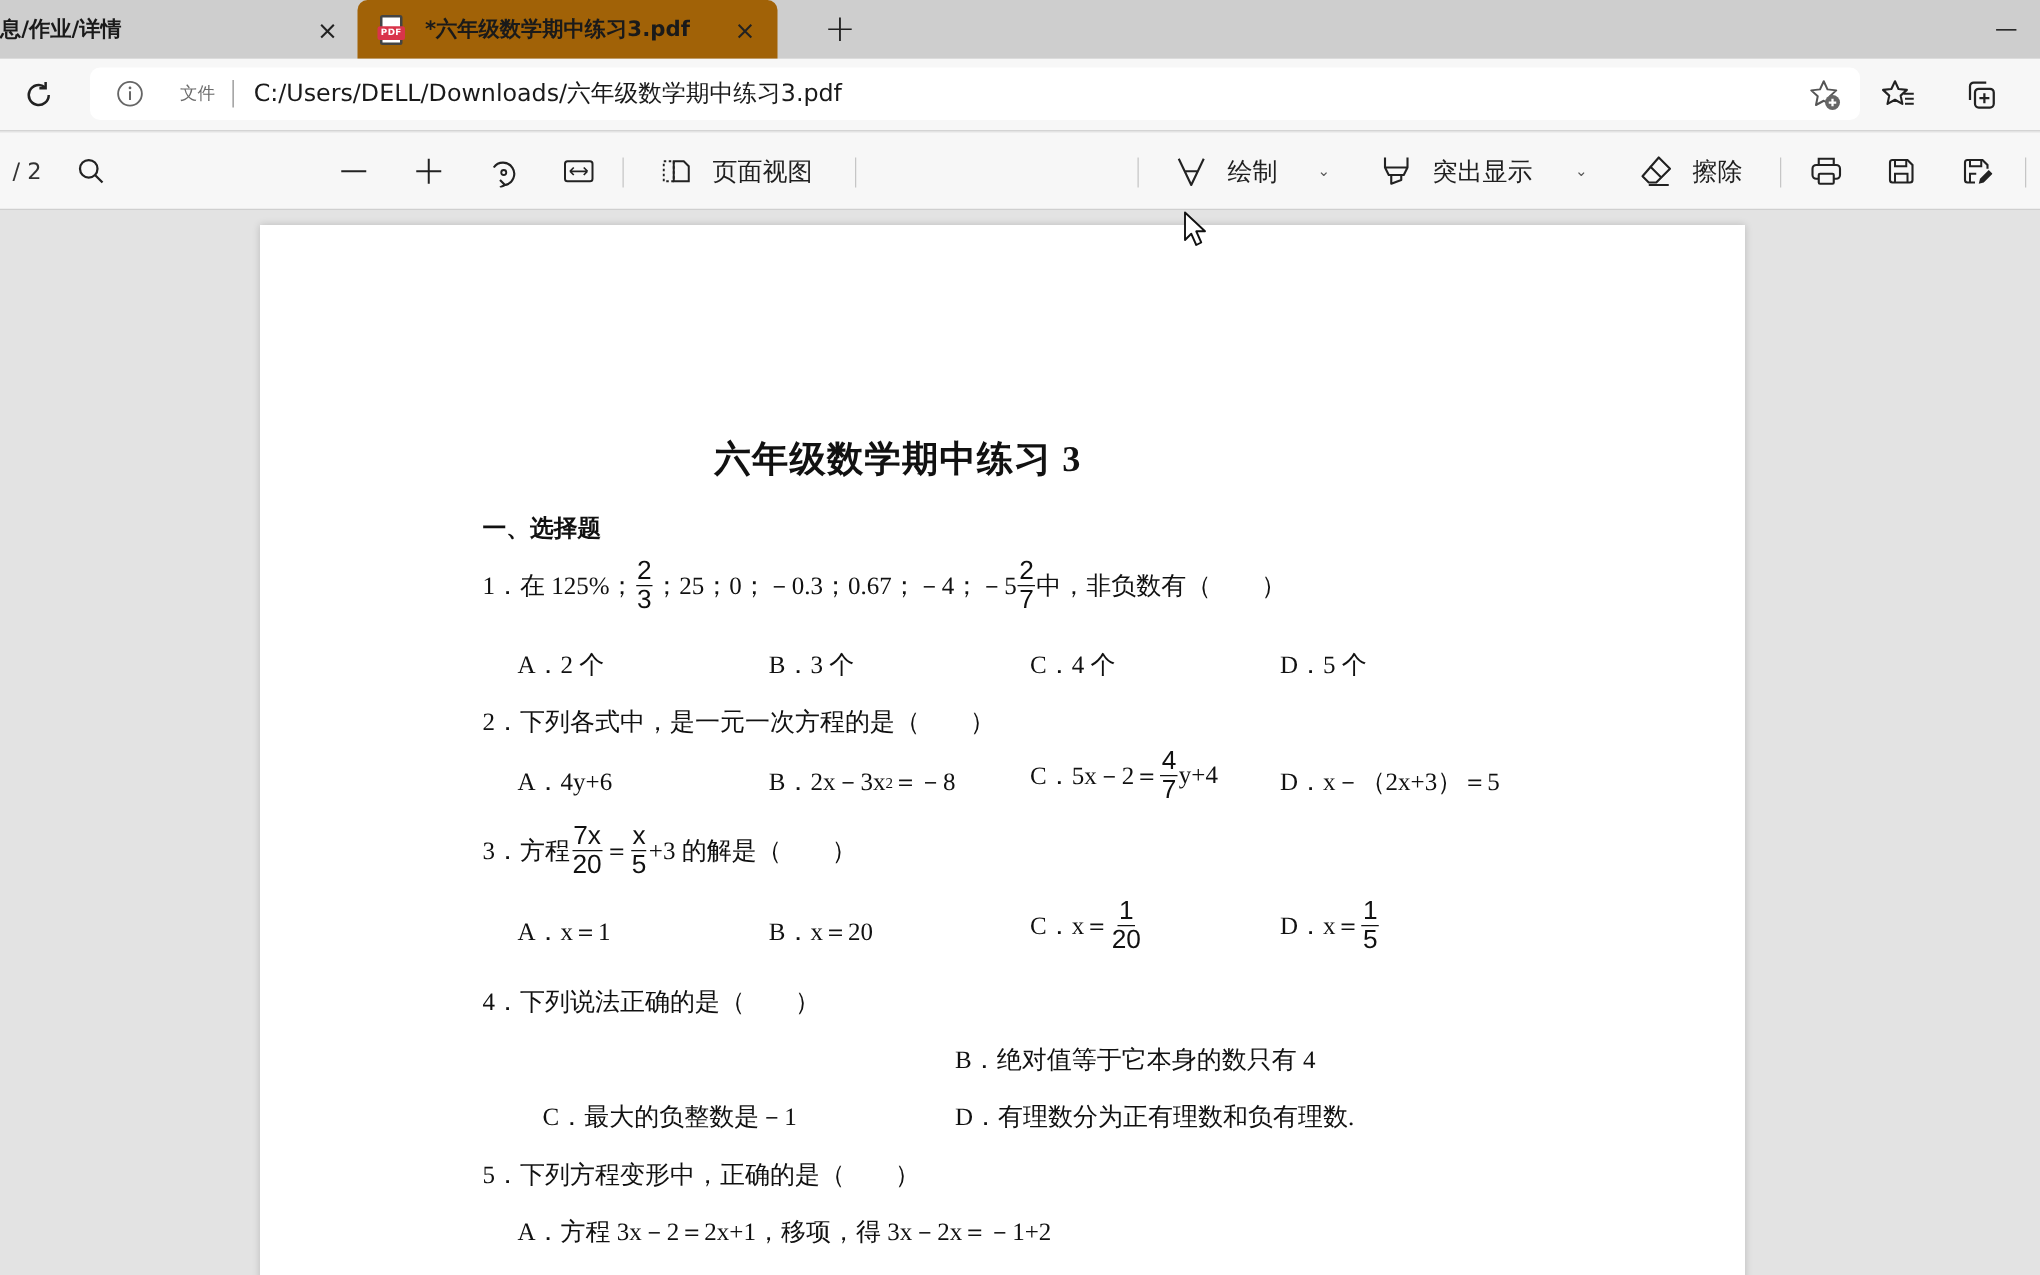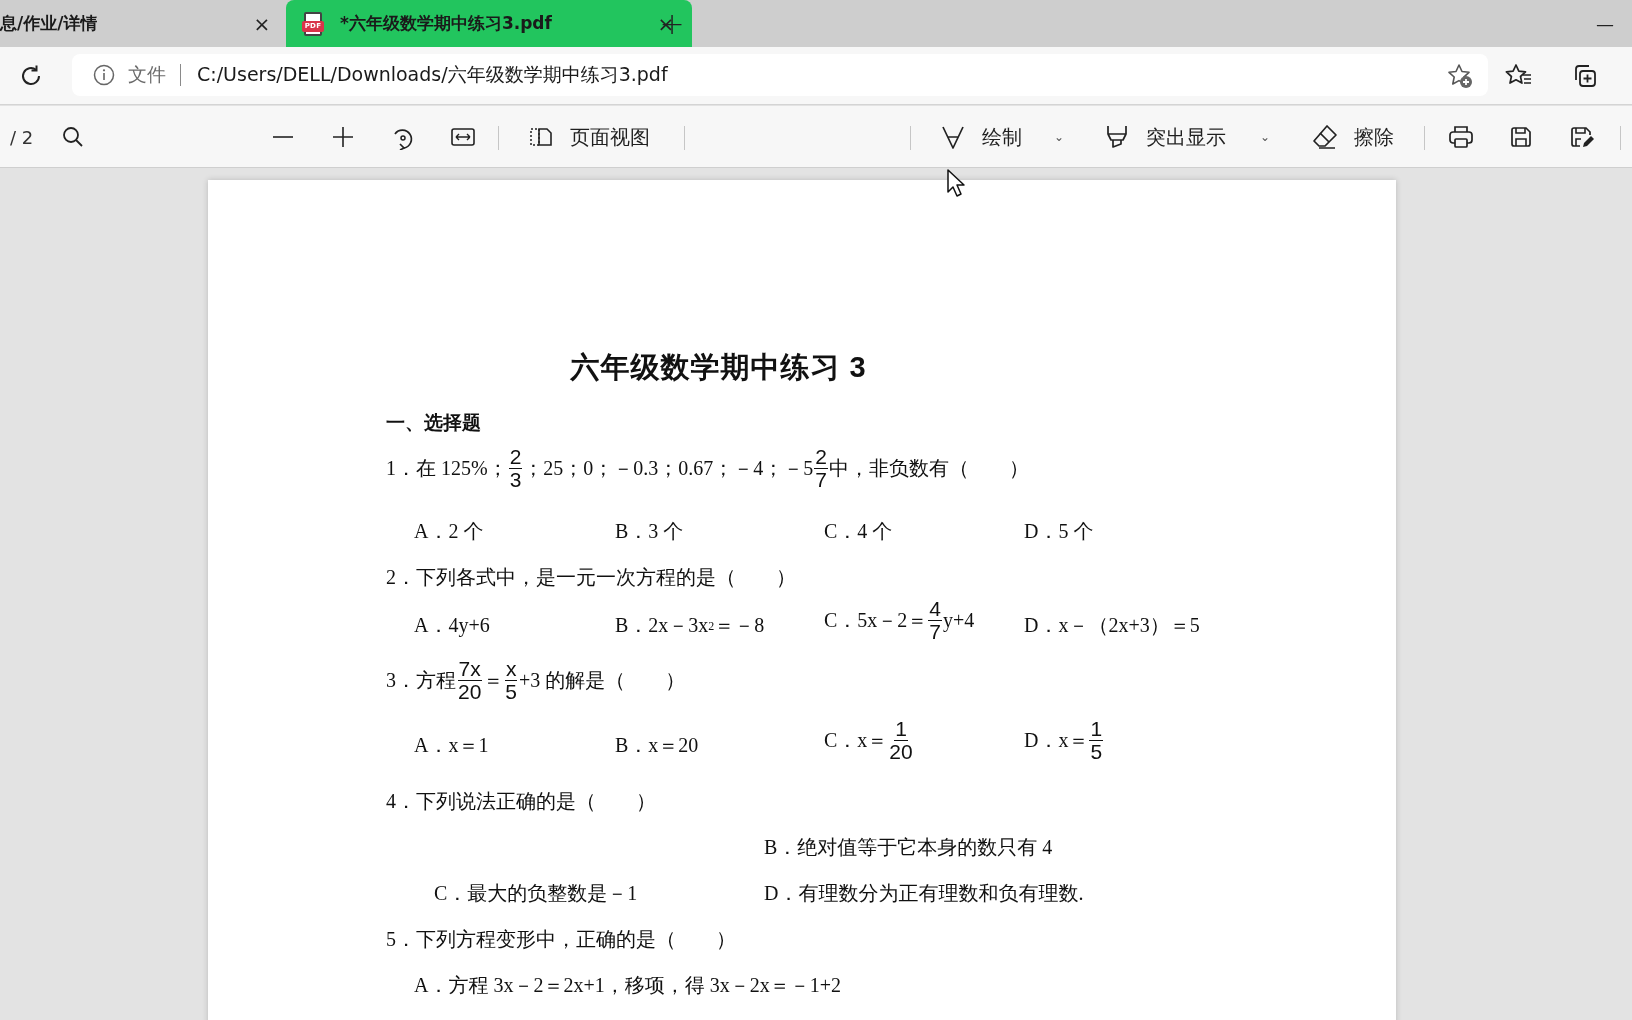--- a/index.html
+++ b/index.html
@@ -2,55 +2,55 @@
 <html><head>
 <meta charset="utf-8">
 <style>
   * { box-sizing: border-box; margin: 0; padding: 0; }
   html, body { width: 1632px; height: 1020px; overflow: hidden; background: #e3e3e3; font-family: "DejaVu Sans", "Liberation Sans", sans-serif; }
 
   
   .tabstrip { position: absolute; left: 0; top: 0; width: 1632px; height: 47px; background: #cecece; }
   .tab { position: absolute; top: 0; height: 47px; display: flex; align-items: center; font-size: 17px; color: #1a1a1a; }
   .tab.inactive { left: 0; width: 285px; padding-left: 0; }
-  .tab.active { left: 286px; width: 406px; background: #22c55e; border-radius: 8px 8px 0 0; padding-left: 16px; }
+  .tab.active { left: 286px; width: 336px; background: #a16207; border-radius: 8px 8px 0 0; padding-left: 16px; }
   .tab .title { white-space: nowrap; overflow: hidden; font-weight: bold; }
   .tab.inactive .title { position: absolute; left: 0; top: 12px; }
   .tab .close { position: absolute; font-size: 20px; color: #222; width: 28px; height: 28px; display: flex; align-items: center; justify-content: center; top: 10px; }
   .tab.inactive .close { left: 248px; }
   .tab.active .close { left: 606px; left: auto; right: 12px; }
   .pdf-icon { width: 22px; height: 24px; position: relative; margin-right: 16px; margin-left: 0; }
   .pdf-icon .sheet { position: absolute; left: 2px; top: 0; width: 18px; height: 24px; border: 2px solid #444; border-radius: 2px; background: #fff; }
   .pdf-icon .badge { position: absolute; left: 0; top: 9px; width: 22px; height: 11px; background: #d9344a; border-radius: 2px; color: #fff; font-size: 7px; font-weight: bold; display: flex; align-items: center; justify-content: center; letter-spacing: 0.3px; }
   .newtab { position: absolute; left: 655px; top: 6px; width: 34px; height: 34px; font-size: 30px; color: #222; display: flex; align-items: center; justify-content: center; font-weight: 300; }
   .minimize { position: absolute; left: 1590px; top: 8px; width: 30px; height: 30px; color: #222; display: flex; align-items: center; justify-content: center; font-size: 18px; }
 
   
   .addrrow { position: absolute; left: 0; top: 47px; width: 1632px; height: 58px; background: #f7f7f7; border-bottom: 1px solid #d4d4d4; }
   .reload { position: absolute; left: 14px; top: 12px; width: 34px; height: 34px; display: flex; align-items: center; justify-content: center; }
   .omnibox { position: absolute; left: 72px; top: 7px; width: 1416px; height: 42px; background: #ffffff; border-radius: 8px; display: flex; align-items: center; }
   .omnibox .info { margin-left: 20px; width: 24px; height: 24px; display: flex; align-items: center; justify-content: center; }
-  .omnibox .scheme { margin-left: 12px; font-size: 19px; color: #6b6b6b; }
+  .omnibox .scheme { margin-left: 28px; font-size: 14px; color: #6b6b6b; }
   .omnibox .sep { margin-left: 14px; margin-right: 16px; width: 1px; height: 22px; background: #8a8a8a; }
   .omnibox .url { font-size: 19px; color: #1a1a1a; white-space: nowrap; }
   .omnibox .fav-add { position: absolute; right: 14px; top: 8px; width: 28px; height: 28px; }
   .bar-icon { position: absolute; top: 12px; width: 34px; height: 34px; display: flex; align-items: center; justify-content: center; }
 
   
   .pdfbar { position: absolute; left: 0; top: 106px; width: 1632px; height: 62px; background: #f7f7f7; border-bottom: 1px solid #cfcfcf; }
   .pdfbar .item { position: absolute; top: 0; height: 62px; display: flex; align-items: center; font-size: 20px; color: #1f1f1f; }
   .pdfbar .vsep { position: absolute; top: 20px; width: 1px; height: 24px; background: #c6c6c6; }
   .pdfbar .ico { display: inline-flex; width: 30px; height: 30px; align-items: center; justify-content: center; }
   .pdfbar .lbl { margin-left: 14px; }
   .pdfbar .chev { font-size: 12px; color: #555; }
 
   
   .viewer { position: absolute; left: 0; top: 168px; width: 1632px; height: 852px; background: #e3e3e3; }
   .page { position: absolute; left: 208px; top: 12px; width: 1188px; height: 860px; background: #ffffff; box-shadow: 0 0 6px rgba(0,0,0,0.18); font-family: "Liberation Serif", "DejaVu Serif", serif; color: #111; }
-  .doc-title { position: absolute; left: 0; width: 1021px; top: 168px; text-align: center; font-size: 29px; font-weight: bold; font-family: Liberation Sans, sans-serif; letter-spacing: 1px; }
+  .doc-title { position: absolute; left: 0; width: 1021px; top: 168px; text-align: center; font-size: 29px; font-weight: bold; font-family: Liberation Serif, serif; letter-spacing: 1px; }
   .sec { position: absolute; left: 178px; top: 230px; font-size: 19px; font-weight: bold; font-family: "DejaVu Sans", sans-serif; }
   .line { position: absolute; font-size: 20px; white-space: nowrap; display: flex; align-items: center; }
   .frac { display: inline-flex; flex-direction: column; align-items: center; vertical-align: middle; margin: 0 1px; font-family: "Liberation Sans", sans-serif; font-size: 21px; line-height: 1.05; }
   .frac .num { border-bottom: 1.5px solid #111; padding: 0 1px; }
   .frac .den { padding: 0 1px; }
   .opt { position: absolute; font-size: 20px; white-space: nowrap; display: flex; align-items: center; }
   sup { font-size: 12px; vertical-align: super; line-height: 0; }
 
   .cursor { position: absolute; left: 946px; top: 168px; width: 22px; height: 30px; }
 </style>

